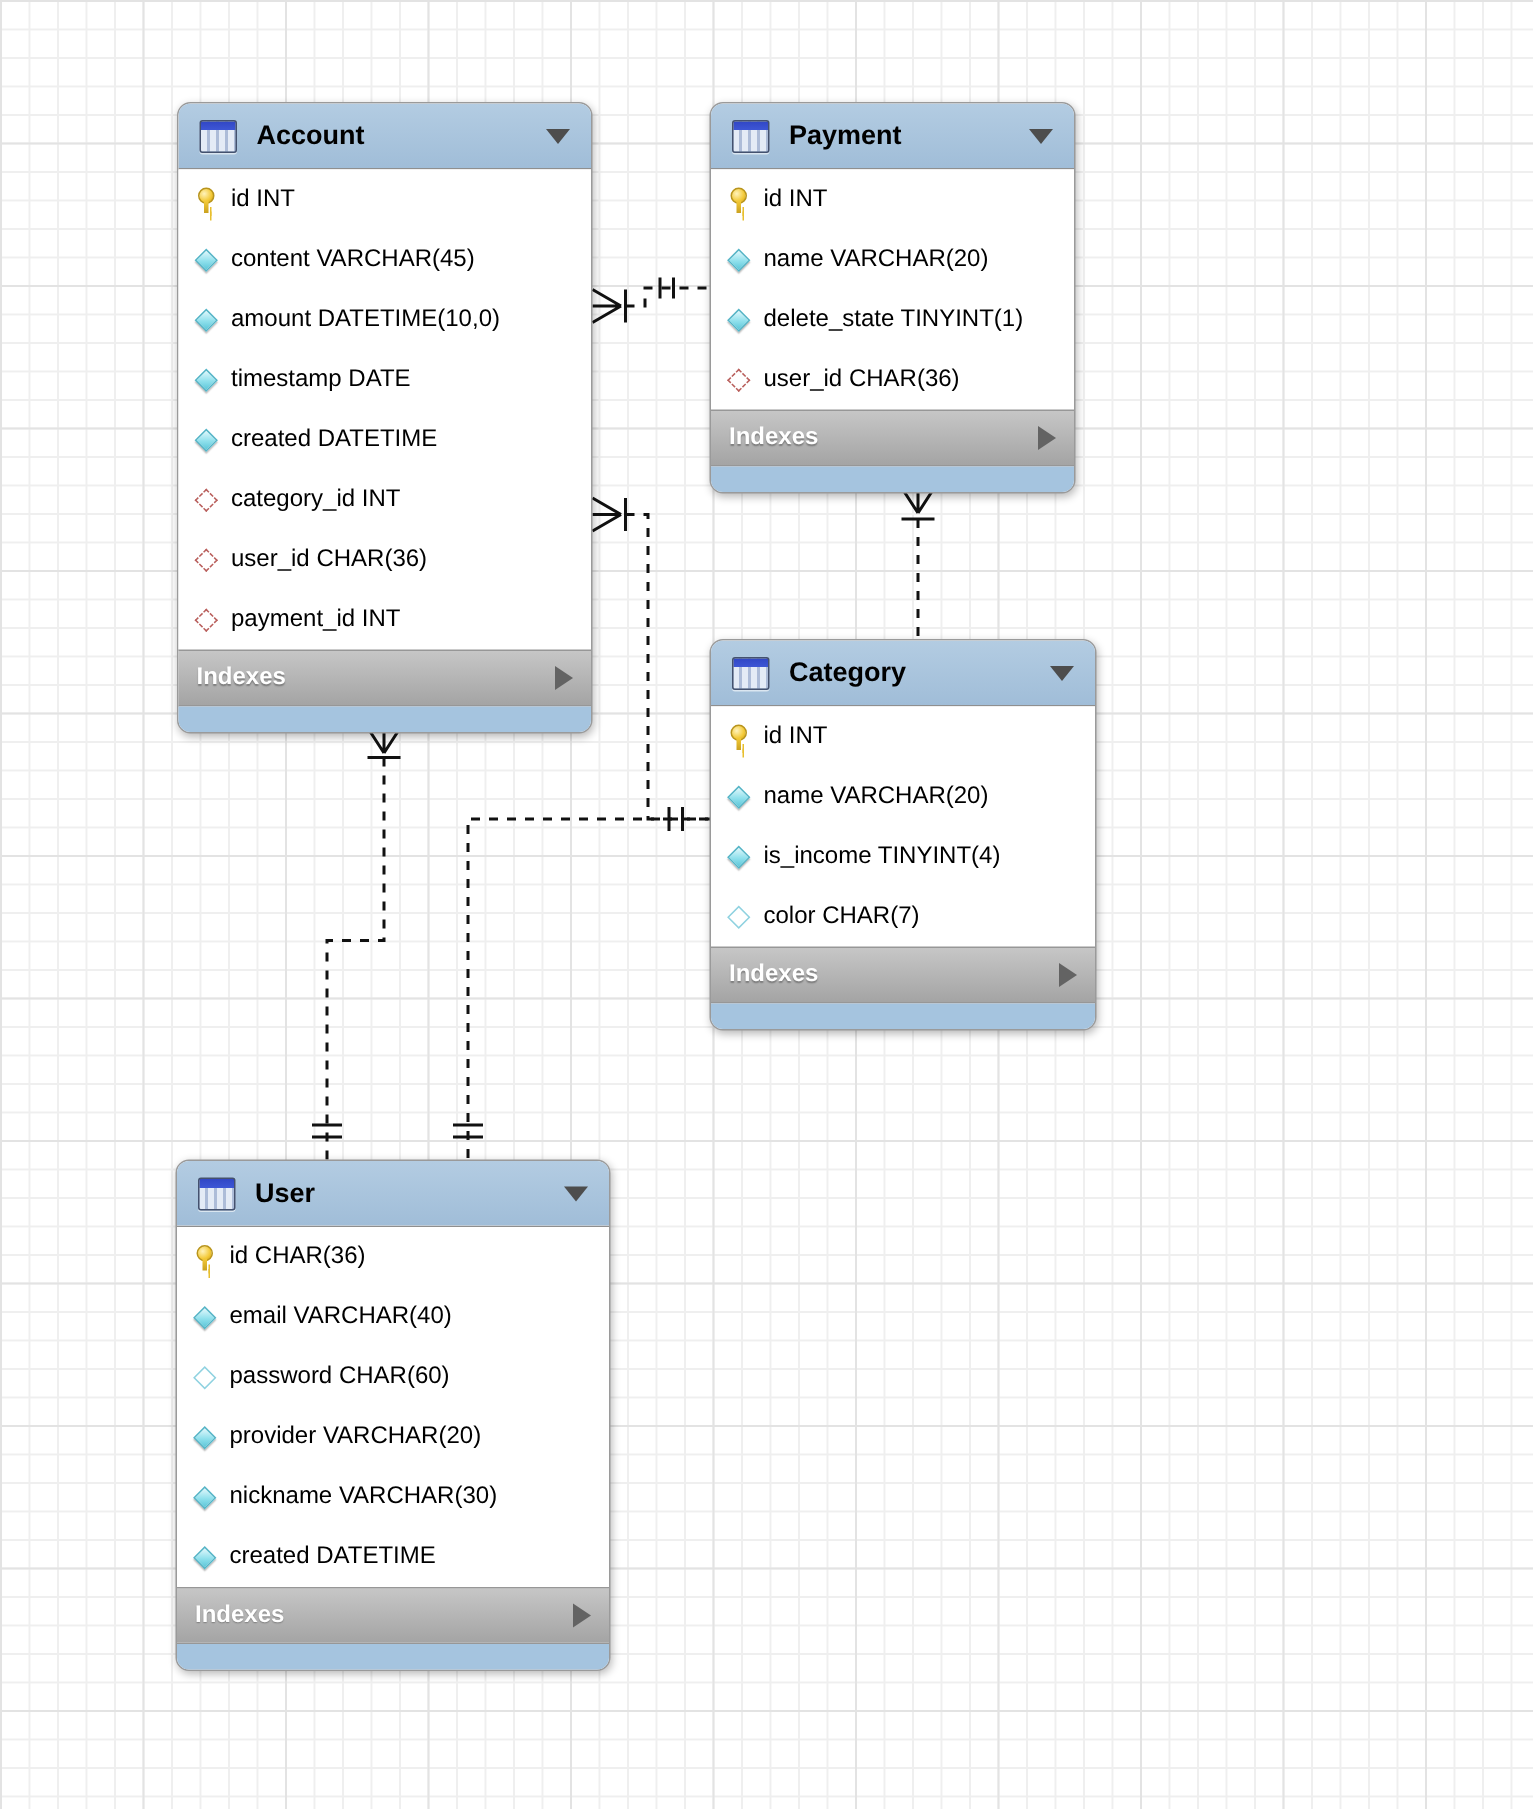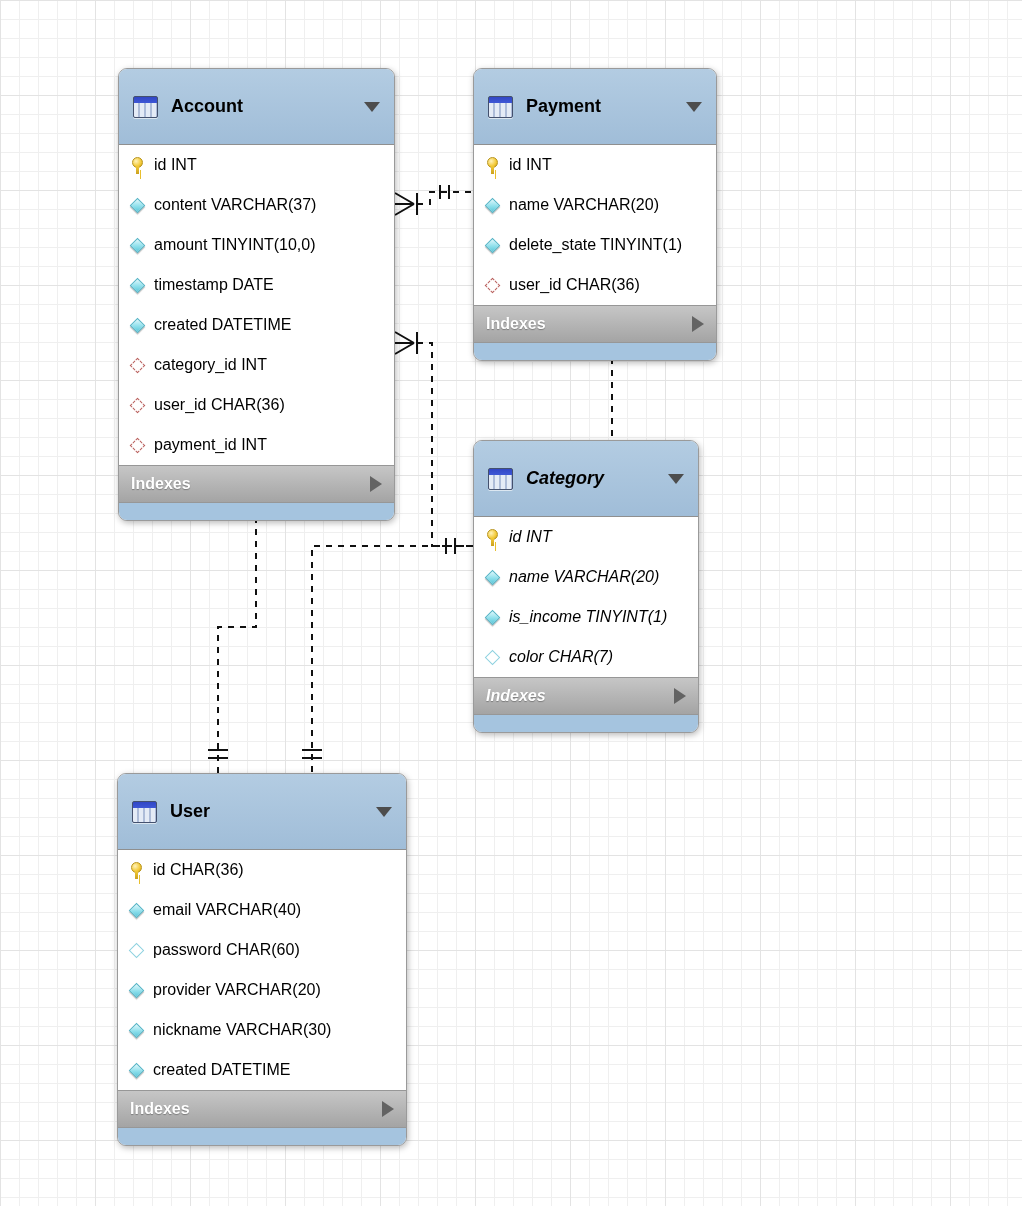--- a/index.html
+++ b/index.html
@@ -13,21 +13,21 @@
       linear-gradient(to bottom, #efefef 1px, transparent 1px);
     background-size: 95px 95px, 95px 95px, 19px 19px, 19px 19px;
   }
   svg.connectors{position:absolute; left:0; top:0; z-index:1;}
   .table-figure{
     position:absolute; z-index:2; border:1px solid #9a9a9a; border-radius:9px;
     background:#ffffff; box-shadow:1px 2px 6px rgba(0,0,0,0.28);
     display:flex; flex-direction:column; box-sizing:border-box;
   }
   .t-header{
-    height:43px; flex:none; display:flex; align-items:center; gap:13px; padding:16px 14px;
+    height:43px; flex:none; display:flex; align-items:center; gap:13px; padding:0 14px;
     background:linear-gradient(#b3cce2,#a0bdd8); border-bottom:1px solid #8f8f8f;
     border-radius:8px 8px 0 0;
   }
   .t-title{font-size:18px; font-weight:bold; color:#000;}
   .table-glyph{
     width:23px; height:20px; flex:none; border:1px solid #44516e; border-radius:2px;
     box-shadow:0 1px 0 rgba(255,255,255,.6);
     background-image:
       linear-gradient(to bottom, #3147c5 0px, #3e57d6 6px, rgba(0,0,0,0) 6px),
       repeating-linear-gradient(to right, #e4ebf6 0 4px, #adbcd8 4px 6px);
@@ -73,21 +73,21 @@
   .idx-label{font-size:16px; font-weight:bold; color:#ffffff; text-shadow:0 1px 1px rgba(0,0,0,.3);}
   .idx-arrow{
     margin-left:auto; width:0; height:0;
     border-top:8px solid transparent; border-bottom:8px solid transparent;
     border-left:12px solid #636363;
   }
   .t-footer{height:17px; flex:none; background:#a5c4df; border-radius:0 0 8px 8px;}
   
   #tbl-account {left:118px; top:68px;  width:277px;}
   #tbl-payment {left:473px; top:68px;  width:244px;}
-  #tbl-category{left:473px; top:440px; width:226px;font-style:italic;}
+  #tbl-category{left:473px; top:426px; width:258px;}
   #tbl-user    {left:117px; top:773px; width:290px;}
 </style>
 </head>
 <body>
 
 <div class="canvas">
 
   <svg class="connectors" width="1022" height="1206" viewBox="0 0 1022 1206">
 
     <g stroke="#111111" stroke-width="2" fill="none">
@@ -121,25 +121,25 @@
       <span class="t-title">Account</span>
       <span class="expander"></span>
     </div>
     <div class="t-body">
       <div class="row">
         <span class="field-icon" data-icon="key"></span>
         <span class="field-label">id INT</span>
       </div>
       <div class="row">
         <span class="field-icon" data-icon="diamond-filled"></span>
-        <span class="field-label">content VARCHAR(37)</span>
-      </div>
-      <div class="row">
-        <span class="field-icon" data-icon="diamond-filled"></span>
-        <span class="field-label">amount TINYINT(10,0)</span>
+        <span class="field-label">content VARCHAR(45)</span>
+      </div>
+      <div class="row">
+        <span class="field-icon" data-icon="diamond-filled"></span>
+        <span class="field-label">amount DATETIME(10,0)</span>
       </div>
       <div class="row">
         <span class="field-icon" data-icon="diamond-filled"></span>
         <span class="field-label">timestamp DATE</span>
       </div>
       <div class="row">
         <span class="field-icon" data-icon="diamond-filled"></span>
         <span class="field-label">created DATETIME</span>
       </div>
       <div class="row">
@@ -203,21 +203,21 @@
       <div class="row">
         <span class="field-icon" data-icon="key"></span>
         <span class="field-label">id INT</span>
       </div>
       <div class="row">
         <span class="field-icon" data-icon="diamond-filled"></span>
         <span class="field-label">name VARCHAR(20)</span>
       </div>
       <div class="row">
         <span class="field-icon" data-icon="diamond-filled"></span>
-        <span class="field-label">is_income TINYINT(1)</span>
+        <span class="field-label">is_income TINYINT(4)</span>
       </div>
       <div class="row">
         <span class="field-icon" data-icon="diamond-open"></span>
         <span class="field-label">color CHAR(7)</span>
       </div>
     </div>
     <div class="t-indexes">
       <span class="idx-label">Indexes</span>
       <span class="idx-arrow"></span>
     </div>

